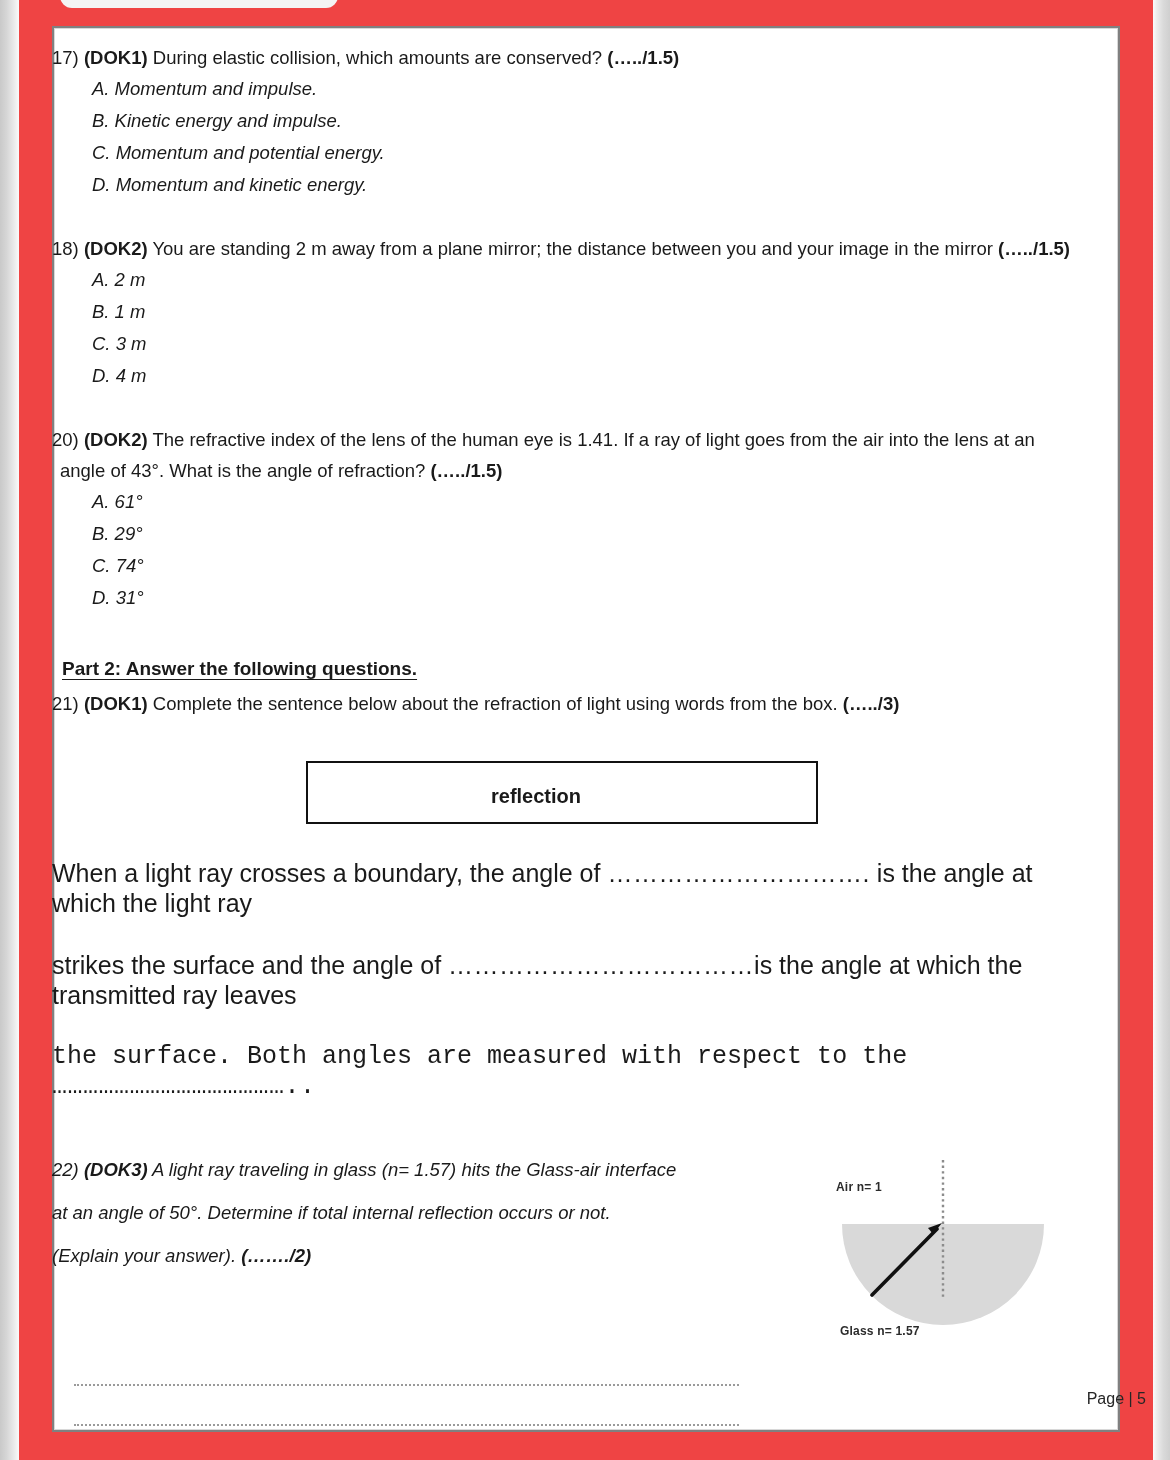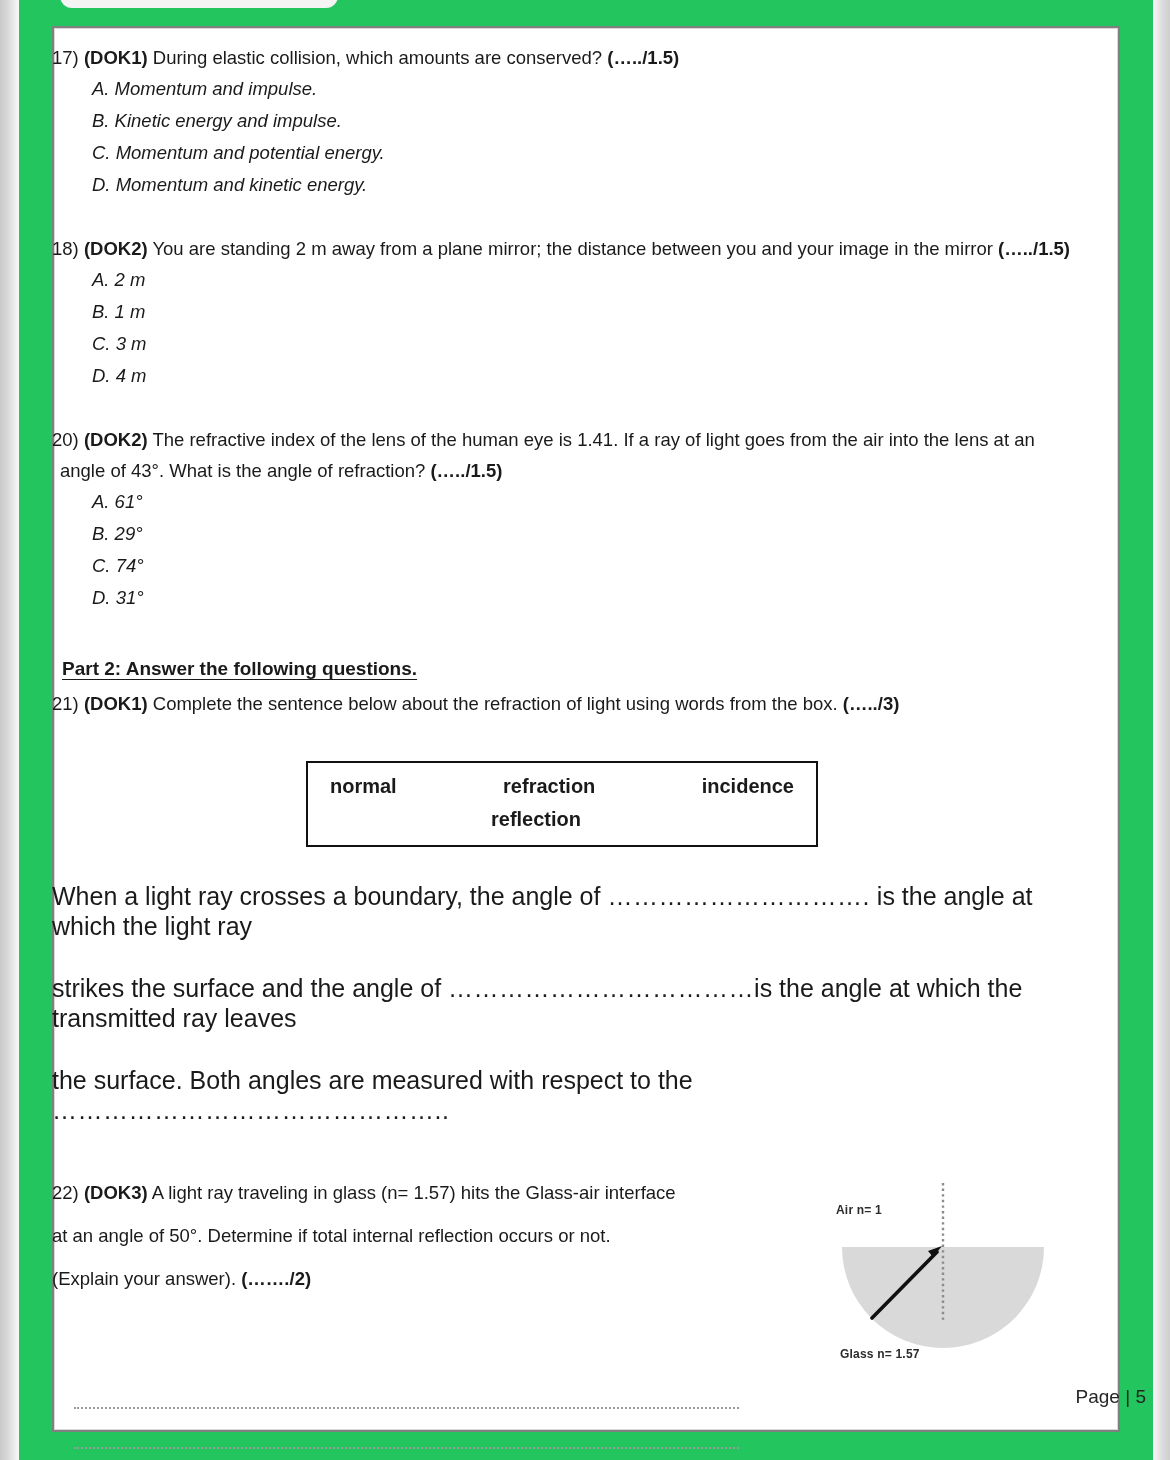--- a/index.html
+++ b/index.html
@@ -8,21 +8,21 @@
     margin: 0; padding: 0;
     width: 1170px; height: 1460px;
     background: #ffffff;
     font-family: "Liberation Sans", sans-serif;
   }
 
   #page-root {
     position: relative;
     width: 1170px;
     height: 1460px;
-    background: #22c55e;
+    background: #ef4444;
     overflow: hidden;
   }
 
   
   .edge-strip-left {
     position: absolute; left: 0; top: 0;
     width: 19px; height: 1460px;
     background: linear-gradient(to right, #c9c9c9 0%, #d6d6d6 35%, #ebebeb 75%, #fafafa 100%);
   }
   .edge-strip-right {
@@ -118,30 +118,30 @@
 
   
   .cloze {
     margin-top: 34px;
   }
   .cloze p {
     font-size: 25px;
     line-height: 30px;
     margin: 0 0 32px 0;
   }
-  .cloze p:last-child { margin-bottom: 7px; }
+  .cloze p:last-child { margin-bottom: 7px; font-family: Liberation Mono, monospace; }
   .dots { letter-spacing: 0.5px; }
 
   
   .q22-wrap {
     margin-top: 46px;
     position: relative;
     min-height: 230px;
   }
-  .q22-text { width: 730px; }
+  .q22-text { width: 730px; font-style: italic; }
   .q22-text p {
     font-size: 18.5px;
     line-height: 43px;
     margin: 0;
   }
   .q22-text p b { font-weight: bold; }
 
   .figure {
     position: absolute;
     right: 8px;
@@ -166,21 +166,21 @@
     margin: 0 0 38px 22px;
     width: 665px;
     border-top: 2px dotted #9a9a9a;
   }
 
   
   .page-footer {
     position: absolute;
     right: 24px;
     bottom: 52px;
-    font-size: 19px;
+    font-size: 16px;
     color: #262626;
     font-family: "Liberation Sans", sans-serif;
   }
 </style>
 </head>
 <body>
 
 <div id="page-root">
 
   <div class="edge-strip-left"></div>
@@ -228,25 +228,20 @@
     </div>
 
     <div class="gap-lg"></div>
 
     <div class="part-heading">Part 2: Answer the following questions.</div>
 
     <p class="q-stem"><span>21)</span> <b>(DOK1)</b><span> Complete the sentence below about the refraction of light using words from the box. </span><b>(…../3)</b></p>
 
     <div class="wordbox-wrap">
       <div class="wordbox">
-        <div class="wordbox-row1">
-          <span>normal</span>
-          <span>refraction</span>
-          <span>incidence</span>
-        </div>
         <div class="wordbox-row2">
           <span>reflection</span>
         </div>
       </div>
     </div>
 
     <div class="cloze">
       <p><span>When a light ray crosses a boundary, the angle of </span><span class="dots">………………………….</span><span> is the angle at which the light ray</span></p>
       <p><span>strikes the surface and the angle of </span><span class="dots">………………………………</span><span>is the angle at which the transmitted ray leaves</span></p>
       <p><span>the surface. Both angles are measured with respect to the </span><span class="dots">………………………………………..</span></p>

